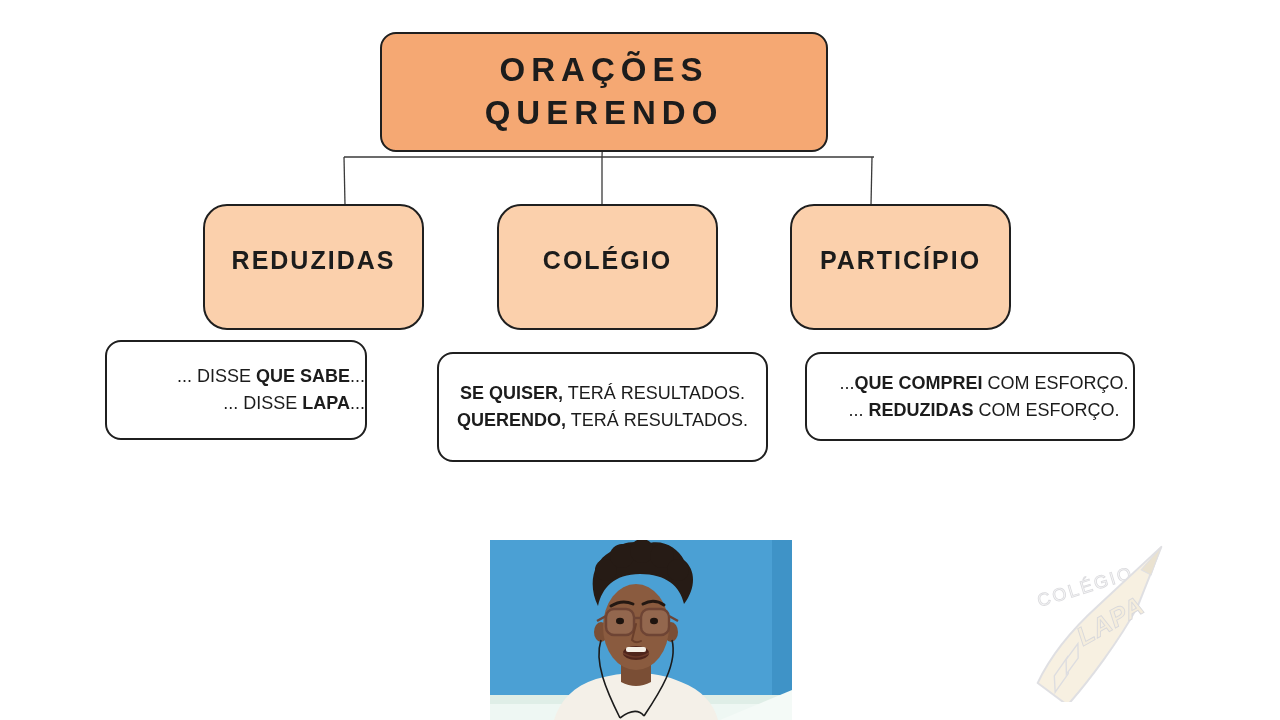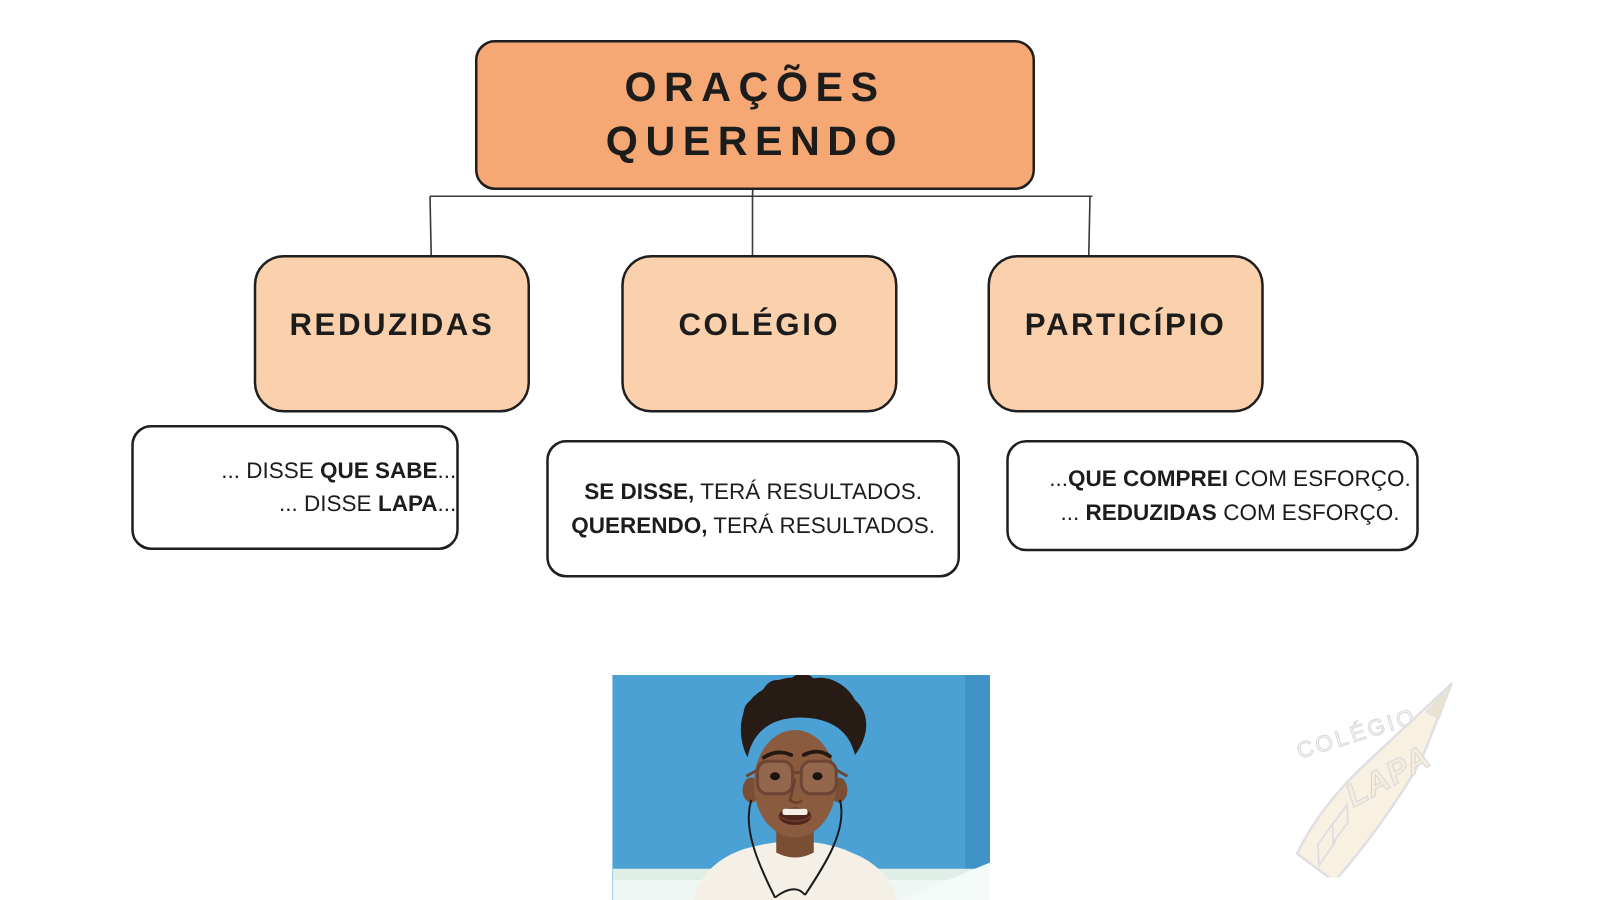--- a/index.html
+++ b/index.html
@@ -79,21 +79,21 @@
   <div class="node branch-node branch-3">
     <span>PARTICÍPIO</span>
   </div>
 
   <div class="node example-node example-1">
     <div class="ex-line"><span>... DISSE </span><span class="b">QUE SABE</span><span>...</span></div>
     <div class="ex-line"><span>... DISSE </span><span class="b">LAPA</span><span>...</span></div>
   </div>
 
   <div class="node example-node example-2">
-    <div class="ex-line"><span></span><span class="b">SE DISSE,</span><span> TERÁ RESULTADOS.</span></div>
+    <div class="ex-line"><span></span><span class="b">SE QUISER,</span><span> TERÁ RESULTADOS.</span></div>
     <div class="ex-line"><span></span><span class="b">QUERENDO,</span><span> TERÁ RESULTADOS.</span></div>
   </div>
 
   <div class="node example-node example-3">
     <div class="ex-line"><span>...</span><span class="b">QUE COMPREI</span><span> COM ESFORÇO.</span></div>
     <div class="ex-line"><span>... </span><span class="b">REDUZIDAS</span><span> COM ESFORÇO.</span></div>
   </div>
 
   <div class="video">
     <svg width="302" height="180" viewBox="0 0 302 180">

